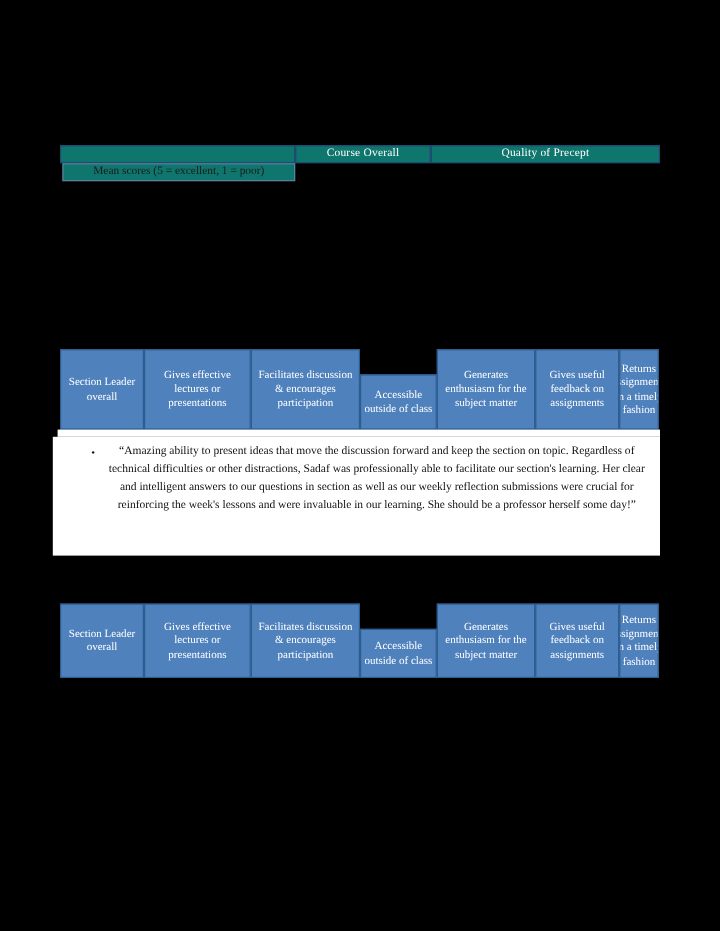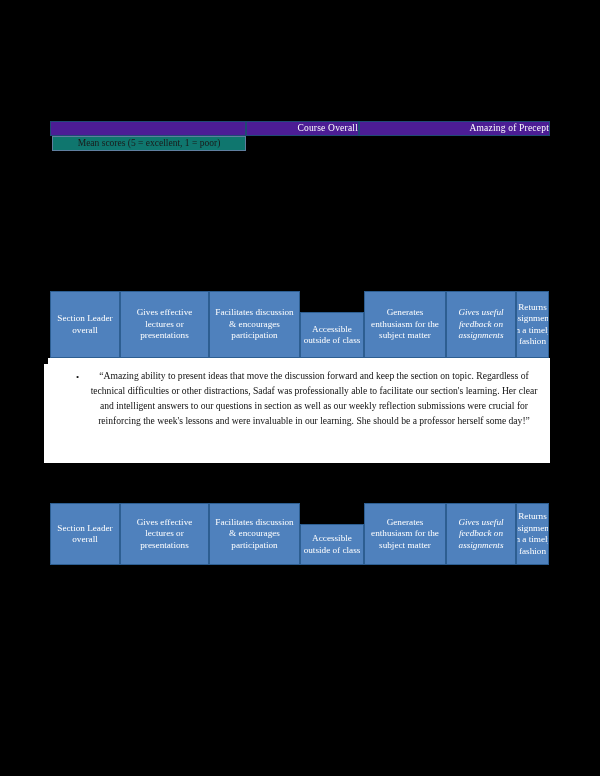--- a/index.html
+++ b/index.html
@@ -12,27 +12,27 @@
     position:relative;
   }
   .page{position:absolute;left:0;top:0;width:600px;height:776px;}
 
   
   .summary-table{
     position:absolute;left:50px;top:121px;width:500px;
   }
   .summary-head-row{display:flex;width:100%;height:15px;}
   .sh-cell{
-    background:#4c1d95;
+    background:#0f766e;
     border:1px solid #1f4a75;
     box-sizing:border-box;
     color:#ffffff;
     font-size:9.5px;
     line-height:13px;
-    text-align:right;
+    text-align:center;
     letter-spacing:.2px;
     white-space:nowrap;
     overflow:hidden;
   }
   .sh-blank{flex:0 0 196px;}
   .sh-course{flex:0 0 113px;}
   .sh-quality{flex:1 1 auto;}
 
   .summary-sub-row{display:flex;width:100%;height:15px;}
   .ss-cell{
@@ -67,21 +67,21 @@
     align-items:center;
     justify-content:center;
     padding:1px 2px;
     overflow:hidden;
   }
   .c0{flex:0 0 70px;}
   .c1{flex:0 0 89px;}
   .c2{flex:0 0 91px;}
   .c3{flex:0 0 64px;margin-top:21px;}
   .c4{flex:0 0 82px;}
-  .c5{flex:0 0 70px;font-style:italic;}
+  .c5{flex:0 0 70px;}
   .c6{flex:1 1 auto;}
 
   
   .paper-strip{
     position:absolute;left:48px;top:358px;width:502px;height:6px;
     background:#ffffff;
   }
   .paper-panel{
     position:absolute;left:44px;top:364px;width:506px;height:99px;
     background:#ffffff;
@@ -113,21 +113,21 @@
 </style>
 </head>
 <body>
 
 <div class="page">
 
   <div class="summary-table">
     <div class="summary-head-row">
       <div class="sh-cell sh-blank"></div>
       <div class="sh-cell sh-course">Course Overall</div>
-      <div class="sh-cell sh-quality">Amazing of Precept</div>
+      <div class="sh-cell sh-quality">Quality of Precept</div>
     </div>
     <div class="summary-sub-row">
       <div class="ss-cell ss-mean">Mean scores (5 = excellent, 1 = poor)</div>
     </div>
   </div>
 
   <div class="criteria-table first">
     <div class="crit-cell c0">Section Leader overall</div>
     <div class="crit-cell c1">Gives effective lectures or presentations</div>
     <div class="crit-cell c2">Facilitates discussion &amp; encourages participation</div>

